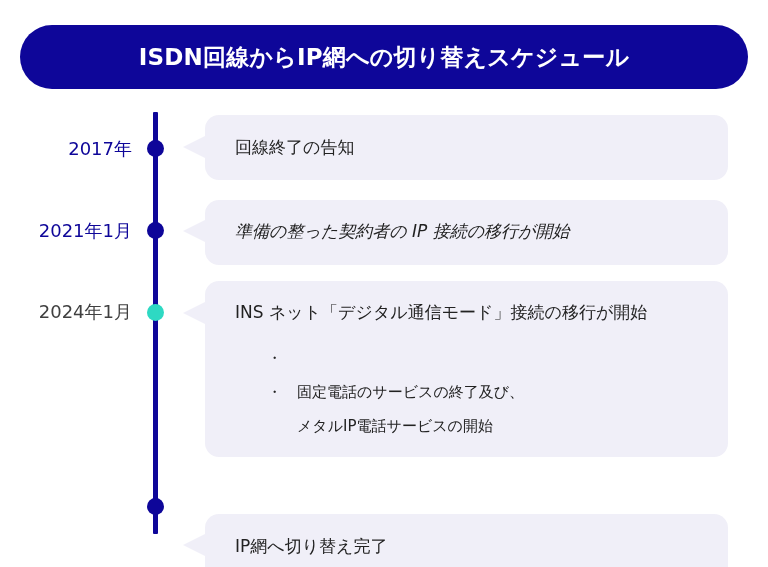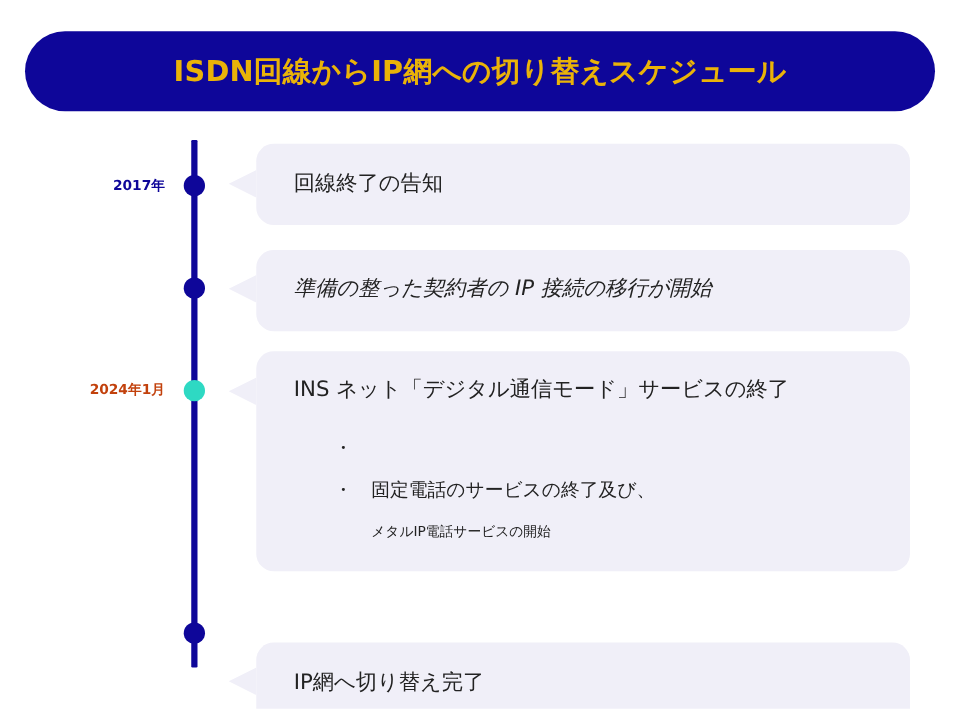--- a/index.html
+++ b/index.html
@@ -11,34 +11,34 @@
 
     .st {
       position: absolute;
       left: 20px; top: 25px;
       width: 728px; height: 64px;
       border-radius: 32px;
       background: #0e0699;
       display: flex; align-items: center; justify-content: center;
     }
     .st-text {
-      color: #eab308; font-weight: bold; font-size: 23px; letter-spacing: 0.2px;
+      color: #ffffff; font-weight: bold; font-size: 23px; letter-spacing: 0.2px;
     }
 
     .axis-line {
       position: absolute; left: 153px; top: 112px; width: 5px; height: 422px;
       background: #0e0699; border-radius: 1px;
     }
 
     .date-label {
       position: absolute; right: 636px; width: 120px; text-align: right;
-      font-weight: bold; font-size: 11px; color: #0e0699; line-height: 20px;
+      font-weight: normal; font-size: 18px; color: #0e0699; line-height: 20px;
       white-space: nowrap;
     }
-    .date-label.highlight { color: #c2410c; }
+    .date-label.highlight { color: #404040; }
 
     .dot {
       position: absolute; left: 147px; width: 17px; height: 17px;
       border-radius: 50%; background: #0e0699;
     }
     .dot.highlight { background: #2ed9c3; }
 
     .card {
       position: absolute; left: 205px; width: 523px;
       background: #f0eff8; border-radius: 14px;
@@ -56,50 +56,51 @@
     }
     .bullets { position: absolute; left: 62px; top: 66px; }
     .bullet-row {
       position: relative; font-size: 15px; color: #222222; line-height: 22px;
       height: 34px; white-space: nowrap; padding-left: 30px;
     }
     .bullet-dot {
       position: absolute; left: 0; top: 0; font-size: 15px; color: #222222;
     }
     .cont-row {
-      font-size: 11px; color: #222222; line-height: 22px; padding-left: 30px;
+      font-size: 15px; color: #222222; line-height: 22px; padding-left: 30px;
       white-space: nowrap; height: 34px;
     }
   </style>
 </head>
 <body>
 
 <div class="canvas">
 
   <div class="st">
     <span class="st-text">ISDN回線からIP網への切り替えスケジュール</span>
   </div>
 
   <div class="axis-line"></div>
 
   <div class="date-label" style="top:139px;">2017年</div>
   <div class="dot" style="top:140px;"></div>
   <div class="card" style="top:115px; height:65px; --arrow-top:21px;">
     <div class="card-title" style="top:21px;">回線終了の告知</div>
   </div>
 
+  <div class="date-label" style="top:221px;">2021年1月</div>
   <div class="dot" style="top:222px;"></div>
   <div class="card" style="top:200px; height:65px; --arrow-top:20px;">
     <div class="card-title" style="top:20px;font-style:italic;">準備の整った契約者の IP 接続の移行が開始</div>
   </div>
 
   <div class="date-label highlight" style="top:302px;">2024年1月</div>
   <div class="dot highlight" style="top:304px;"></div>
   <div class="card" style="top:281px; height:176px; --arrow-top:21px;">
-    <div class="card-title" style="top:20px;">INS ネット「デジタル通信モード」サービスの終了</div>
+    <div class="card-title" style="top:20px;">INS ネット「デジタル通信モード」接続の移行が開始</div>
     <div class="bullets">
       <div class="bullet-row">
         <span class="bullet-dot">・</span>
       </div>
       <div class="bullet-row">
         <span class="bullet-dot">・</span>
         <span>固定電話のサービスの終了及び、</span>
       </div>
       <div class="cont-row">メタルIP電話サービスの開始</div>
     </div>

